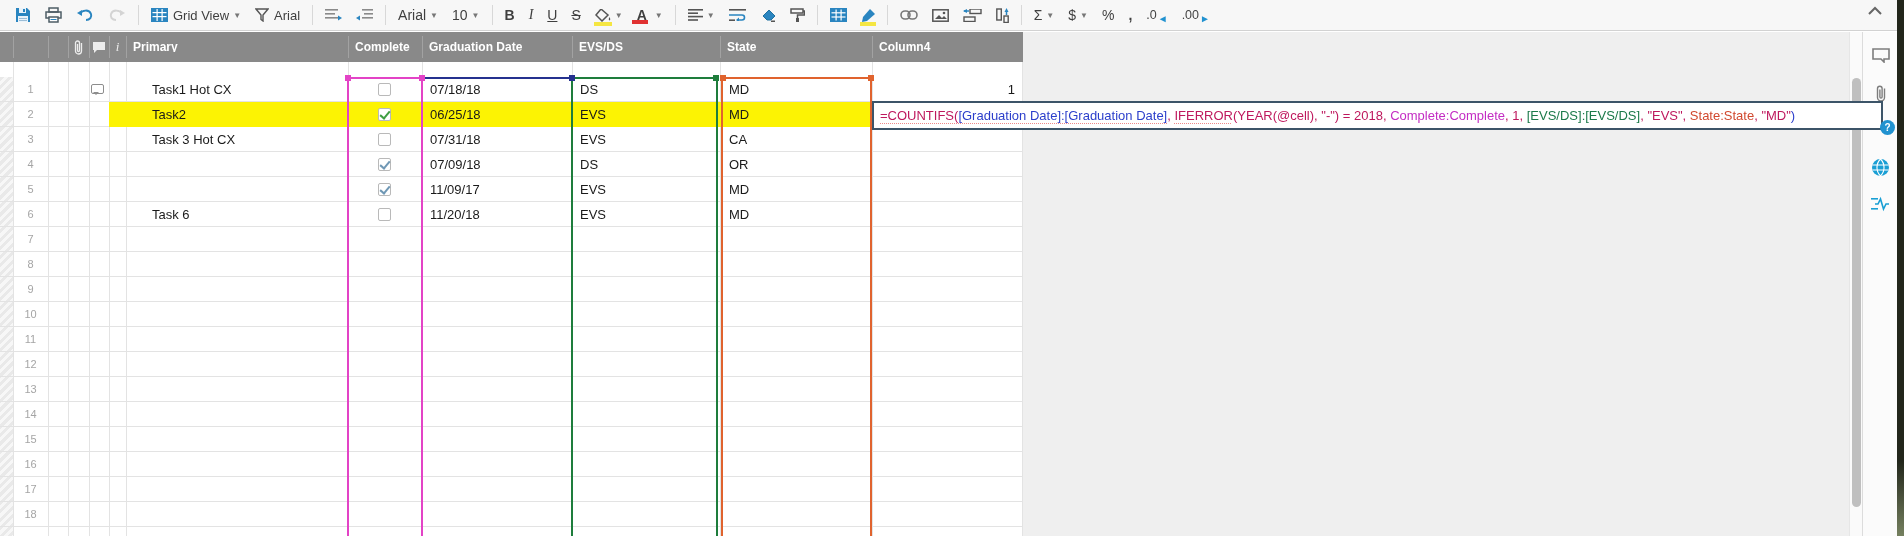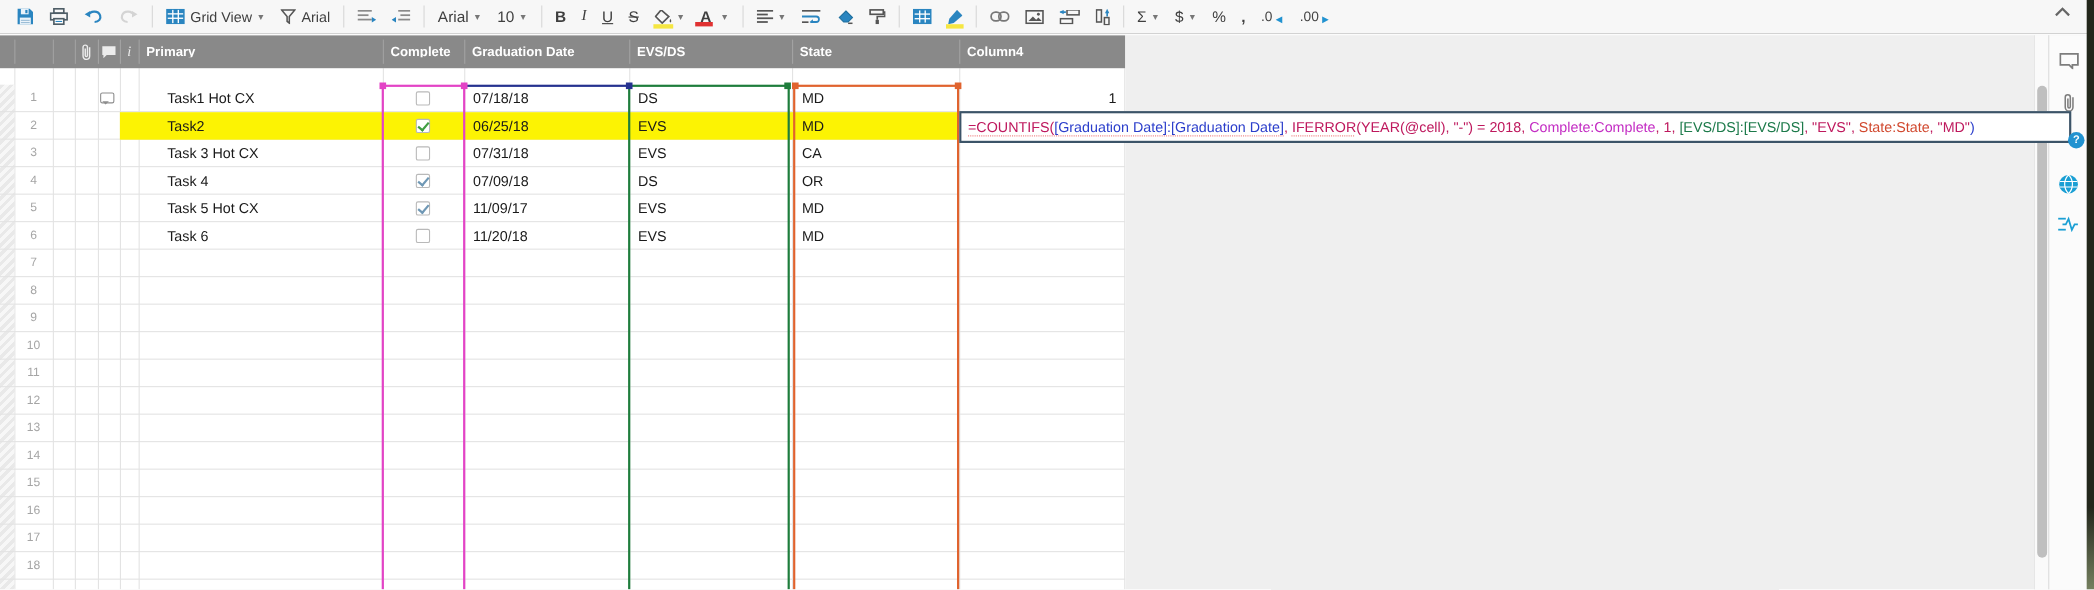--- a/index.html
+++ b/index.html
@@ -379,29 +379,27 @@
         <div class="row" style="top: 95px;">
           <div class="rownum">3</div>
           <div class="cell c-primary">Task 3 Hot CX</div>
           <div class="cell c-grad">07/31/18</div>
           <div class="cell c-evs">EVS</div>
           <div class="cell c-state">CA</div>
           <div class="checkbox"></div>
         </div>
         <div class="row" style="top: 120px;">
           <div class="rownum">4</div>
-          <div class="cell c-primary">Task 4</div>
           <div class="cell c-grad">07/09/18</div>
           <div class="cell c-evs">DS</div>
           <div class="cell c-state">OR</div>
           <div class="checkbox checked"></div>
         </div>
         <div class="row" style="top: 145px;">
           <div class="rownum">5</div>
-          <div class="cell c-primary">Task 5 Hot CX</div>
           <div class="cell c-grad">11/09/17</div>
           <div class="cell c-evs">EVS</div>
           <div class="cell c-state">MD</div>
           <div class="checkbox checked"></div>
         </div>
         <div class="row" style="top: 170px;">
           <div class="rownum">6</div>
           <div class="cell c-primary">Task 6</div>
           <div class="cell c-grad">11/20/18</div>
           <div class="cell c-evs">EVS</div>

